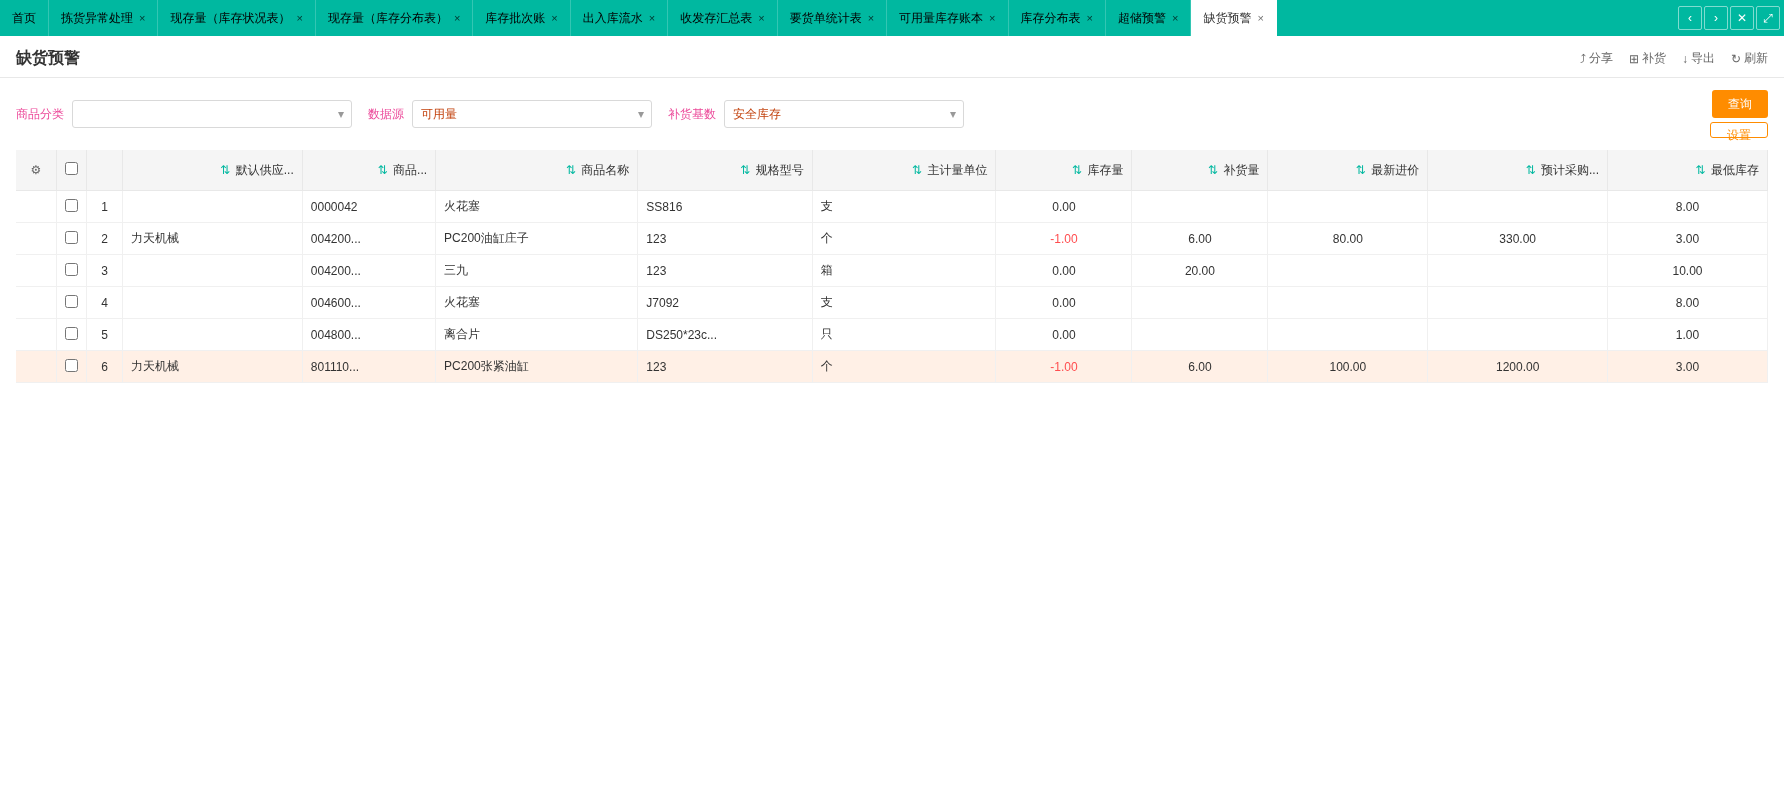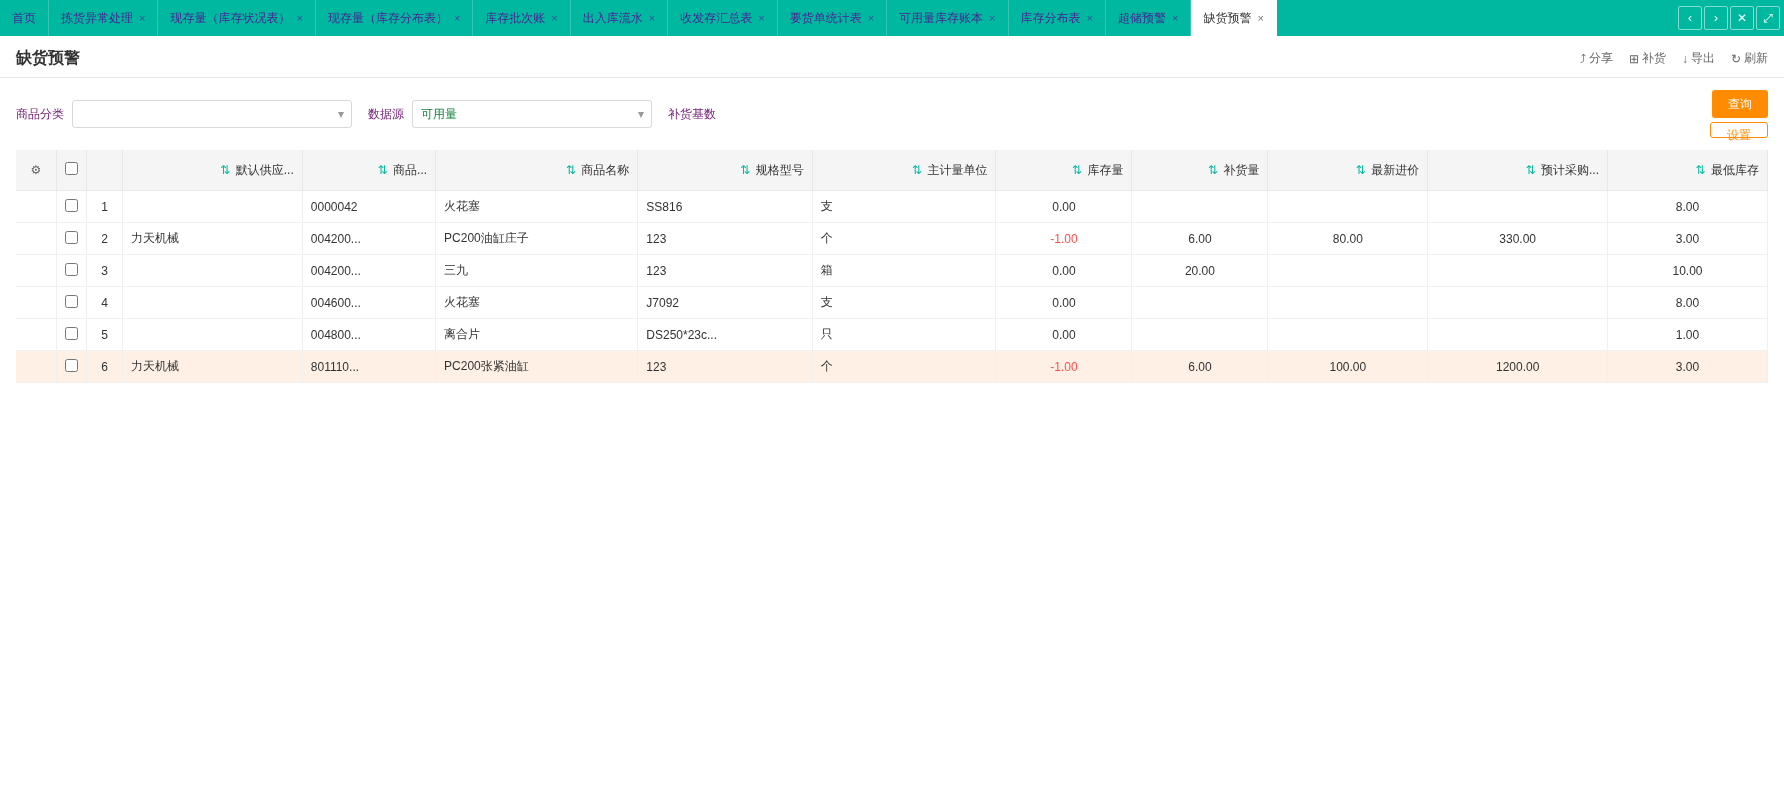--- a/index.html
+++ b/index.html
@@ -11,21 +11,21 @@
       align-items: center;
       background: #00b8a0;
       height: 36px;
       overflow: hidden;
     }
     .tab-item {
       display: flex;
       align-items: center;
       padding: 0 12px;
       height: 100%;
-      color: #4c1d95;
+      color: #000000;
       white-space: nowrap;
       cursor: pointer;
       font-size: 12px;
       border-right: 1px solid rgba(255,255,255,0.2);
       flex-shrink: 0;
     }
     .tab-item.active {
       background: #fff;
       color: #333;
     }
@@ -93,34 +93,34 @@
       display: flex;
       align-items: center;
       padding: 12px 16px;
       gap: 16px;
     }
     .filter-item {
       display: flex;
       align-items: center;
       gap: 8px;
     }
-    .filter-label { color: #701a75; font-size: 12px; }
+    .filter-label { color: #ec4899; font-size: 12px; }
     .filter-select {
       border: 1px solid #d9d9d9;
       border-radius: 3px;
       padding: 4px 28px 4px 8px;
       font-size: 12px;
       background: #fff;
       min-width: 180px;
       height: 28px;
       appearance: none;
       -webkit-appearance: none;
       position: relative;
       cursor: pointer;
-      color: #15803d;
+      color: #c2410c;
     }
     .select-wrapper {
       position: relative;
       display: inline-block;
     }
     .select-wrapper::after {
       content: '▾';
       position: absolute;
       right: 8px;
       top: 50%;
@@ -305,20 +305,25 @@
       <span class="filter-label">数据源</span>
       <div class="select-wrapper">
         <select class="filter-select" style="min-width:240px;">
           <option value="kyl" selected="">可用量</option>
         </select>
       </div>
     </div>
 
     <div class="filter-item">
       <span class="filter-label">补货基数</span>
+      <div class="select-wrapper">
+        <select class="filter-select" style="min-width:240px;">
+          <option value="safety" selected="">安全库存</option>
+        </select>
+      </div>
     </div>
 
     <div class="filter-actions">
       <button class="btn-query">查询</button>
       <button class="btn-settings">设置</button>
     </div>
   </div>
 
   <div class="table-container">
     <table>

